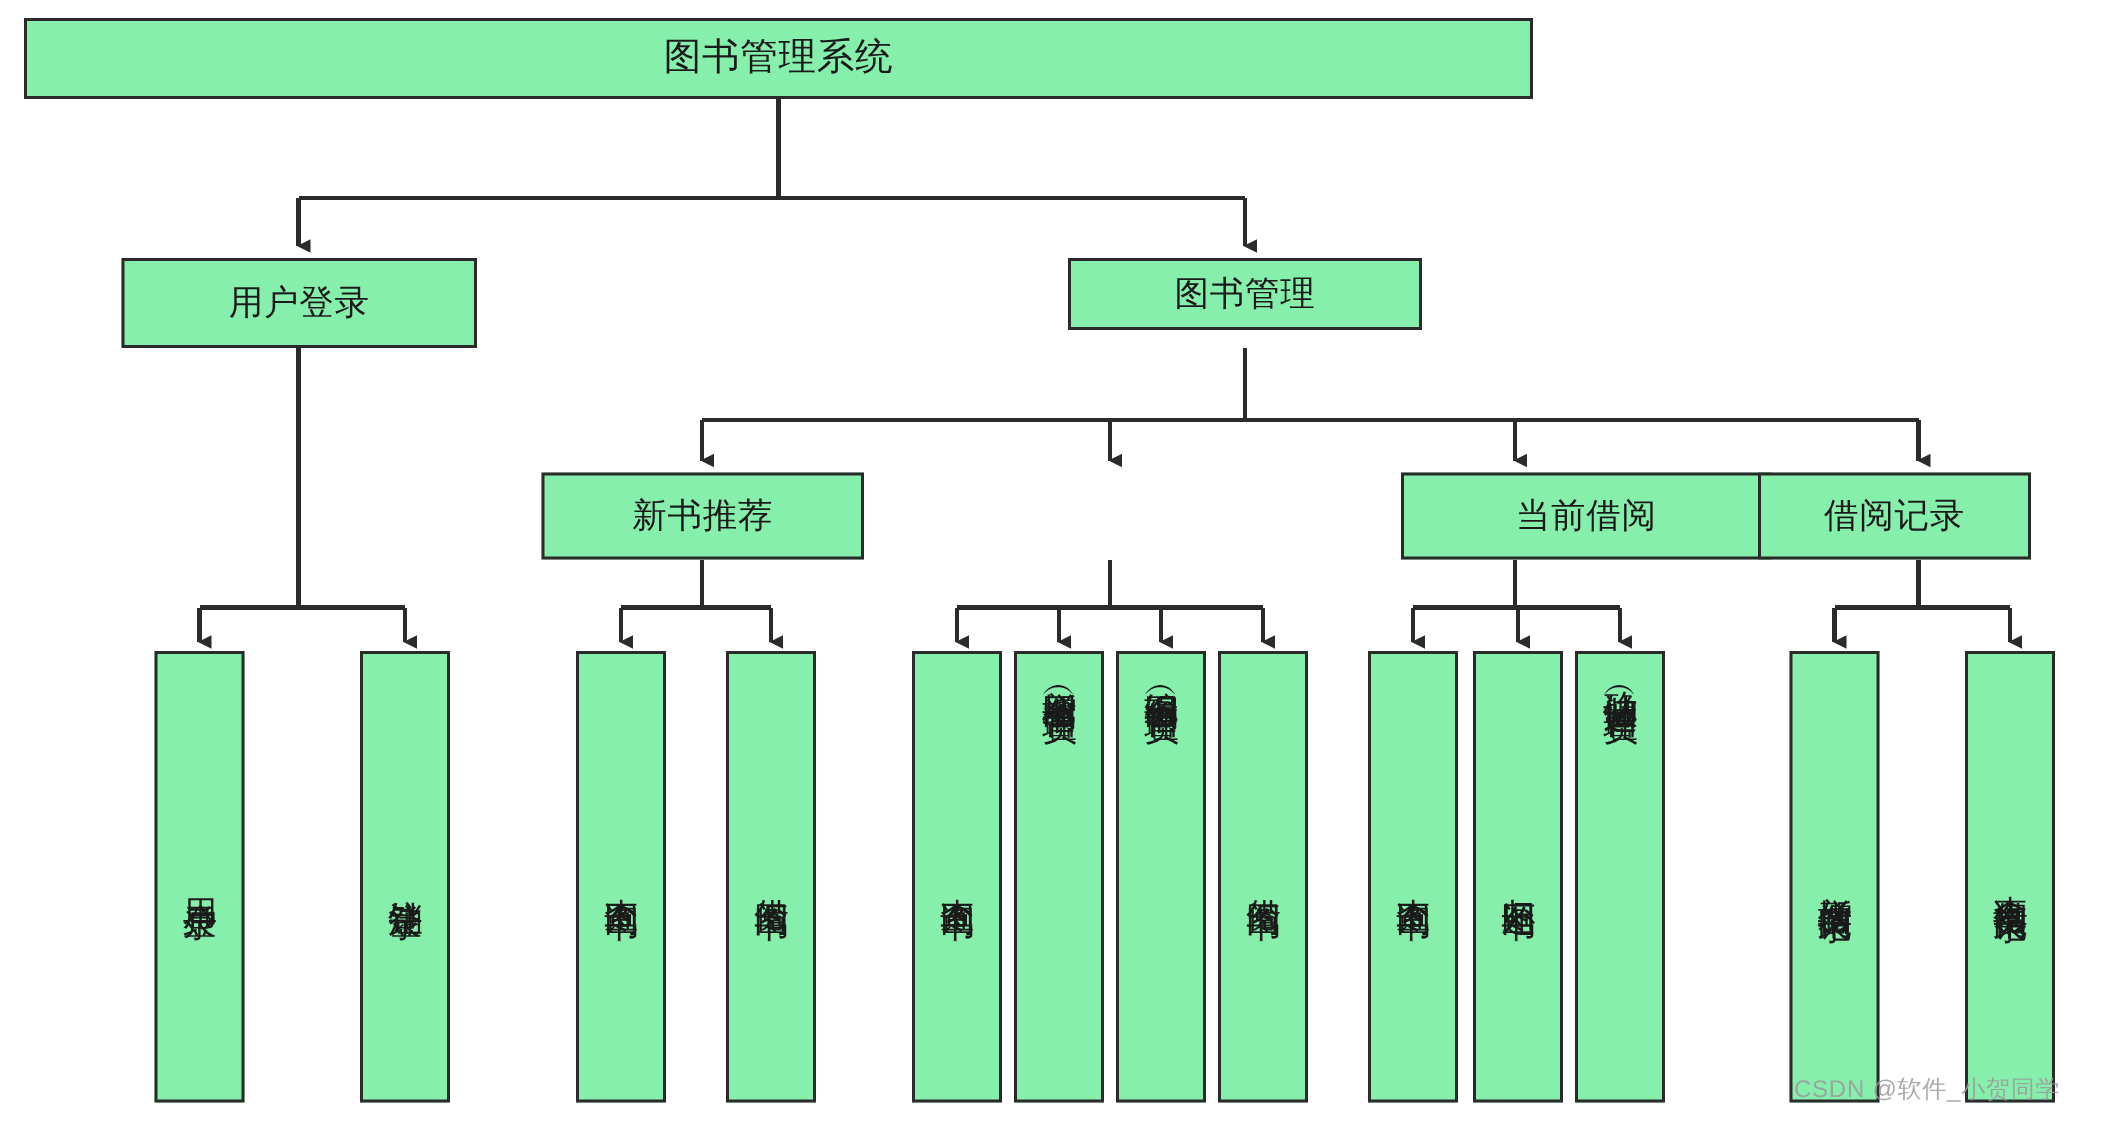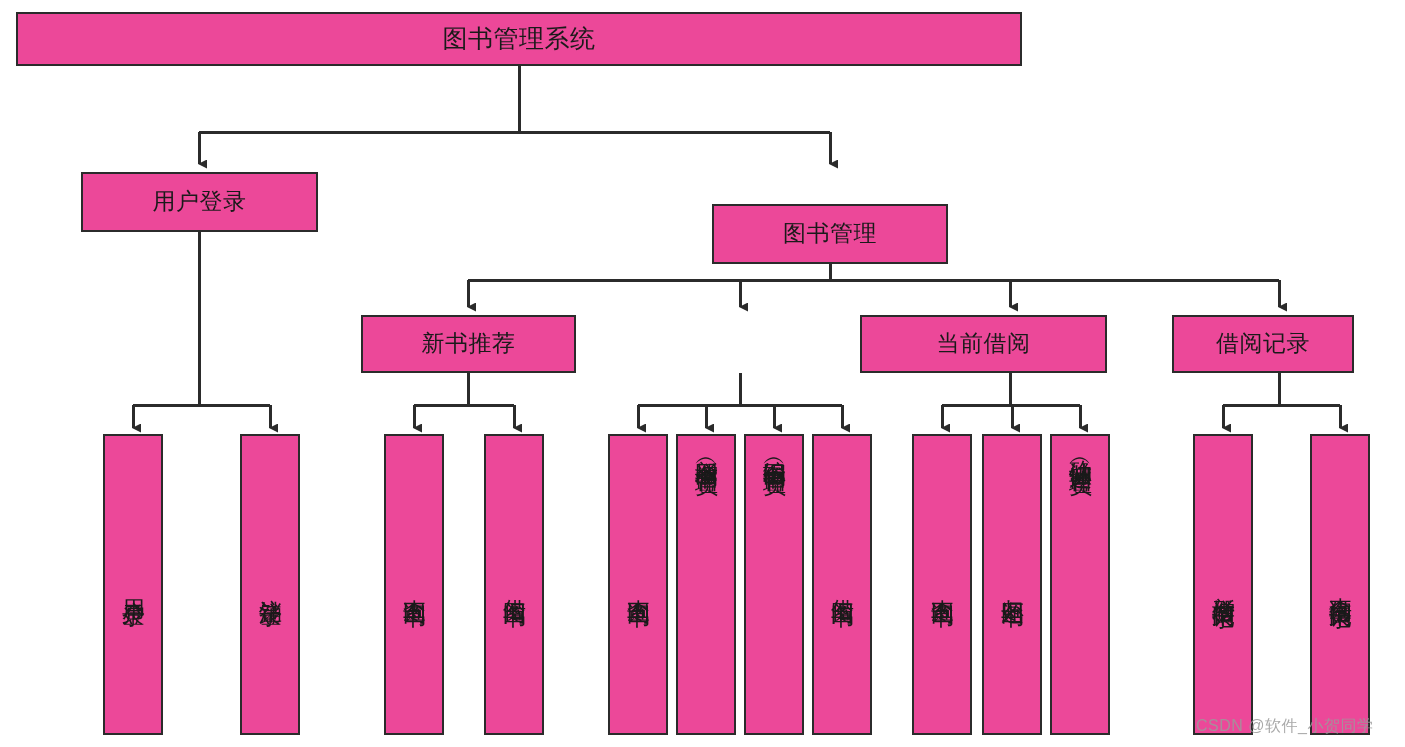--- a/index.html
+++ b/index.html
@@ -23,21 +23,21 @@
     left: 0;
     top: 0;
     width: 1405px;
     height: 747px;
     pointer-events: none;
   }
   .node {
     position: absolute;
     box-sizing: border-box;
     border: 2px solid #2b2b2b;
-    background: #ec4899;
+    background: #86efac;
     display: flex;
     align-items: center;
     justify-content: center;
     color: #1a1a1a;
   }
   .node-label {
     display: block;
     text-align: center;
     letter-spacing: 0.5px;
     white-space: pre-line;
@@ -135,28 +135,28 @@
     </g>
   </svg>
 
   <div class="node level-root" style="left:16px; top:12px; width:1006px; height:54px;">
     <span class="node-label">图书管理系统</span>
   </div>
 
   <div class="node level-1" style="left:81px; top:172px; width:237px; height:60px;">
     <span class="node-label">用户登录</span>
   </div>
-  <div class="node level-1" style="left:712px; top:172px; width:236px; height:60px;margin-top:32px;">
+  <div class="node level-1" style="left:712px; top:172px; width:236px; height:48px;">
     <span class="node-label">图书管理</span>
   </div>
 
   <div class="node level-2" style="left:361px; top:315px; width:215px; height:58px;">
     <span class="node-label">新书推荐</span>
   </div>
-  <div class="node level-2" style="left:860px; top:315px; width:247px; height:58px;">
+  <div class="node level-2" style="left:934px; top:315px; width:247px; height:58px;">
     <span class="node-label">当前借阅</span>
   </div>
   <div class="node level-2" style="left:1172px; top:315px; width:182px; height:58px;">
     <span class="node-label">借阅记录</span>
   </div>
 
   <div class="node leaf centered" style="left:103px; top:434px; width:60px; height:301px;">
     <span class="node-label">用户登录</span>
   </div>
   <div class="node leaf centered" style="left:240px; top:434px; width:60px; height:301px;">

